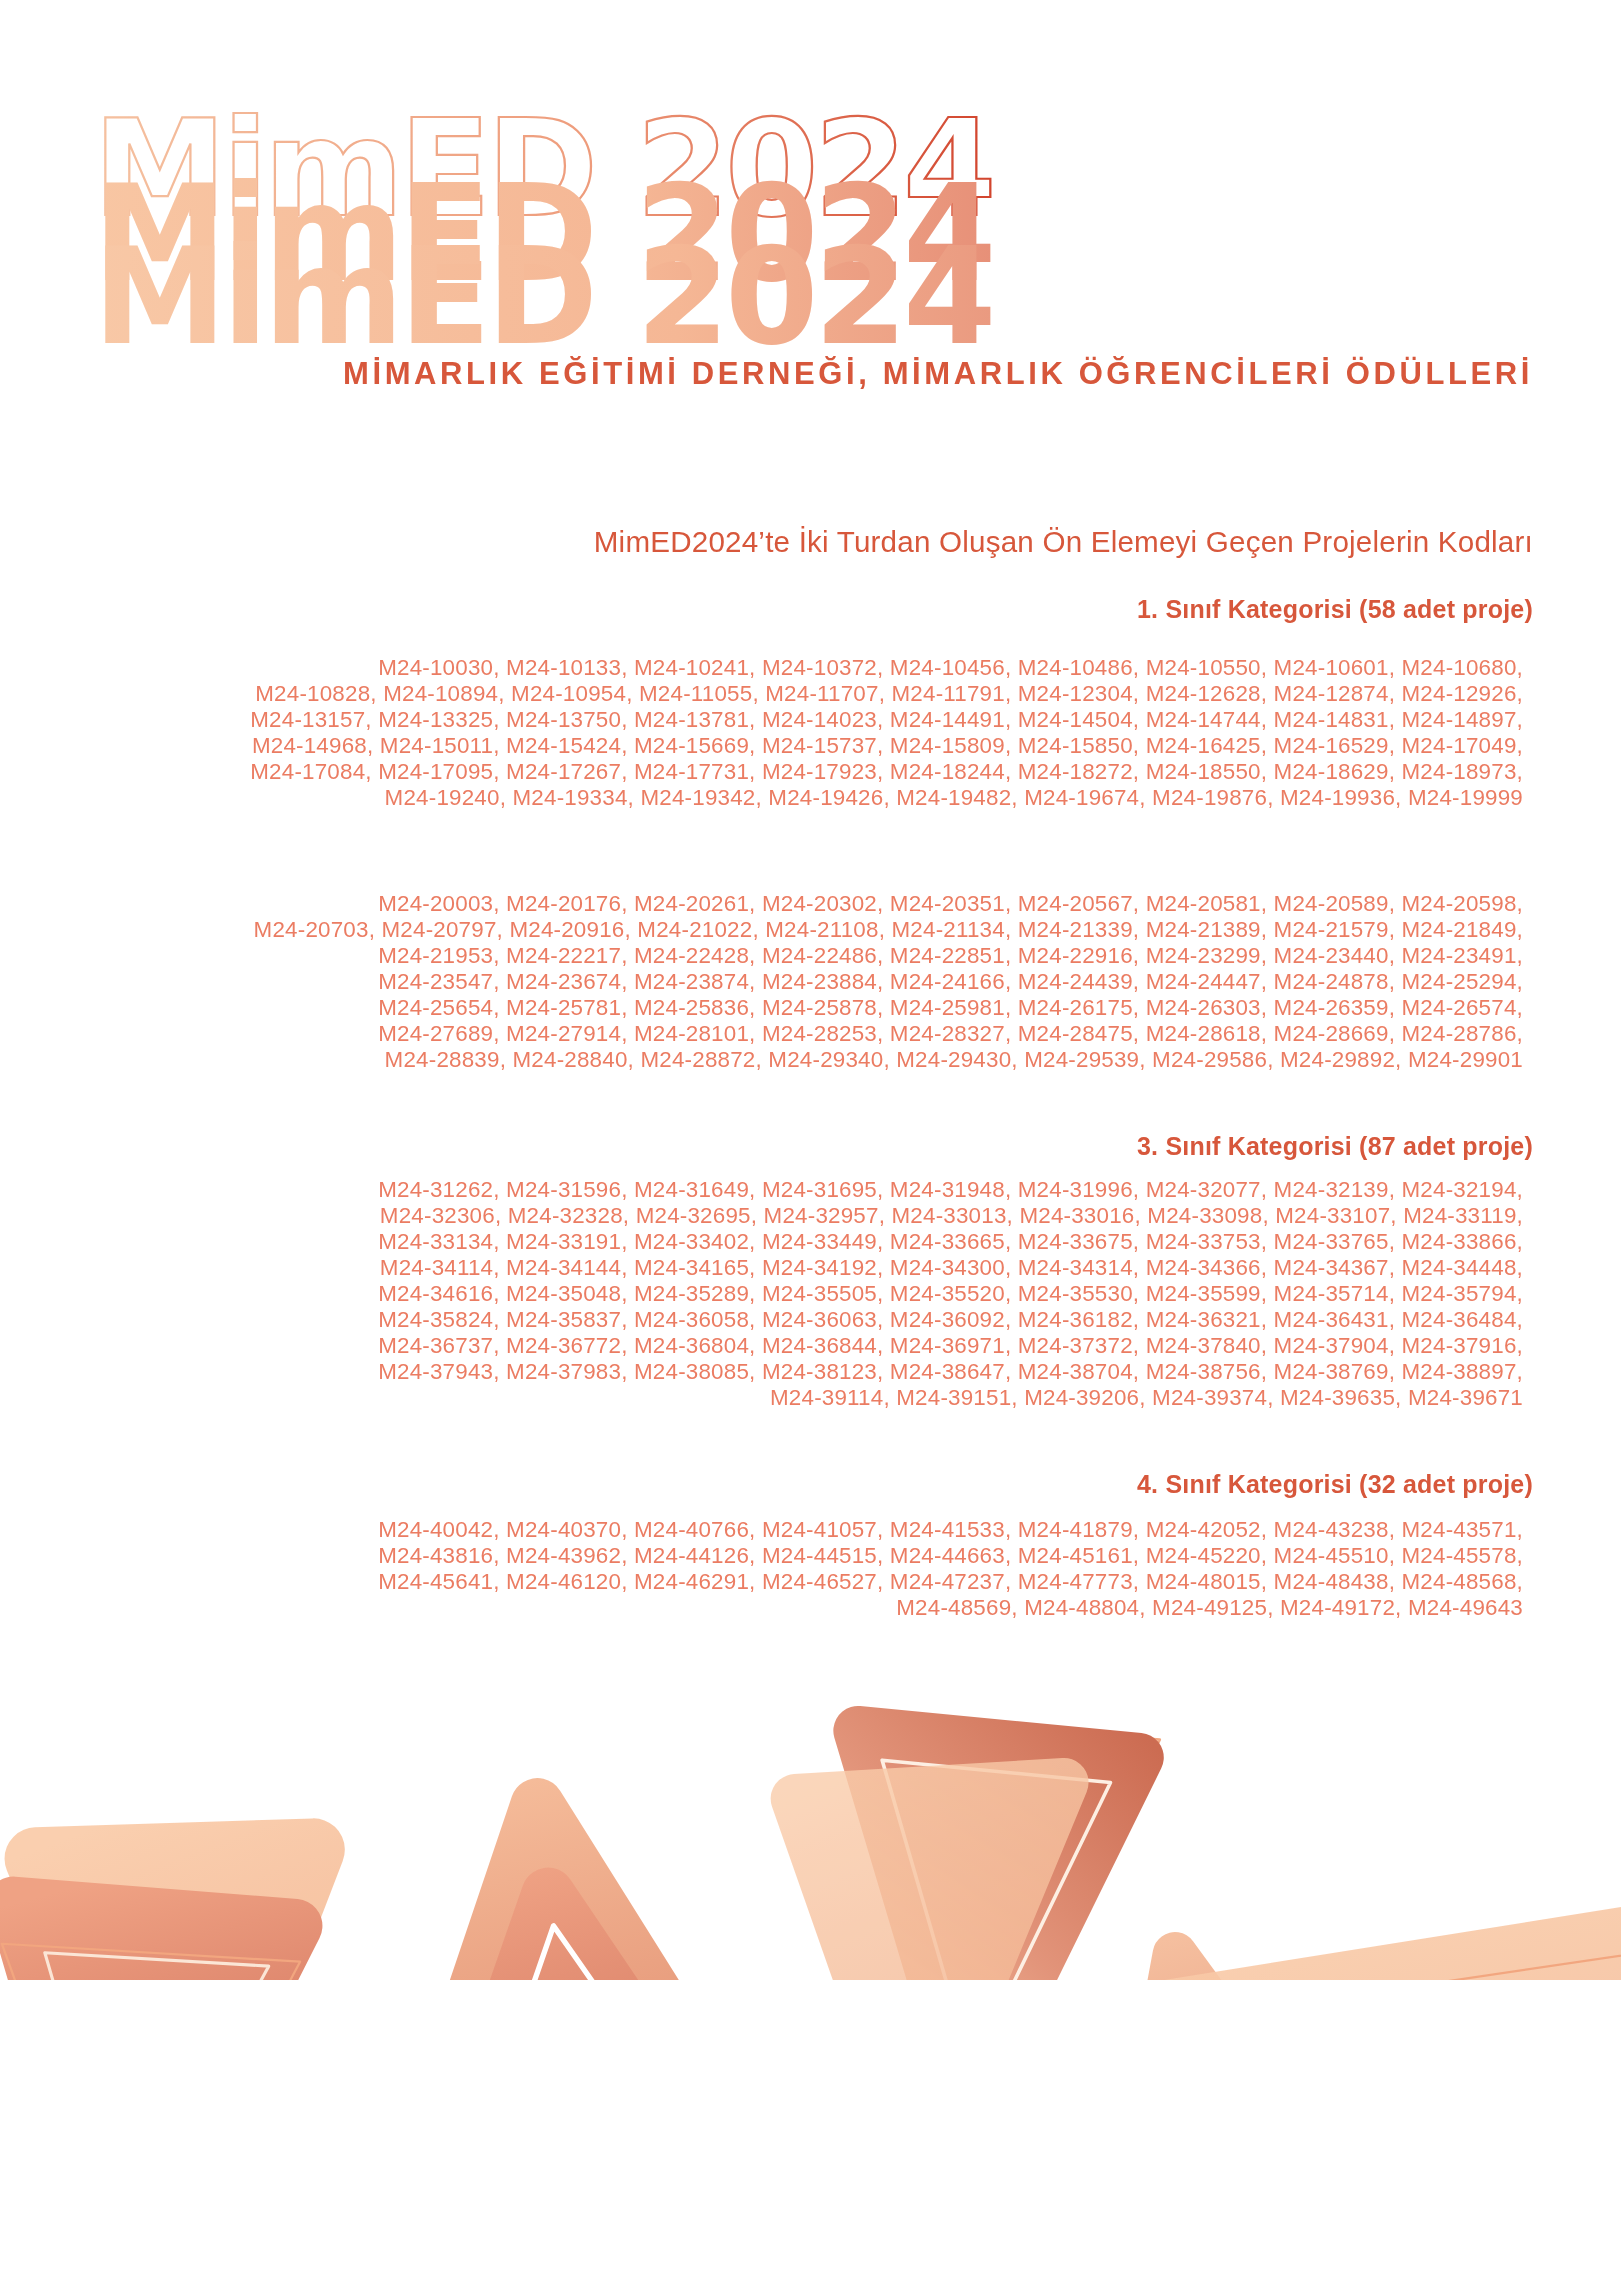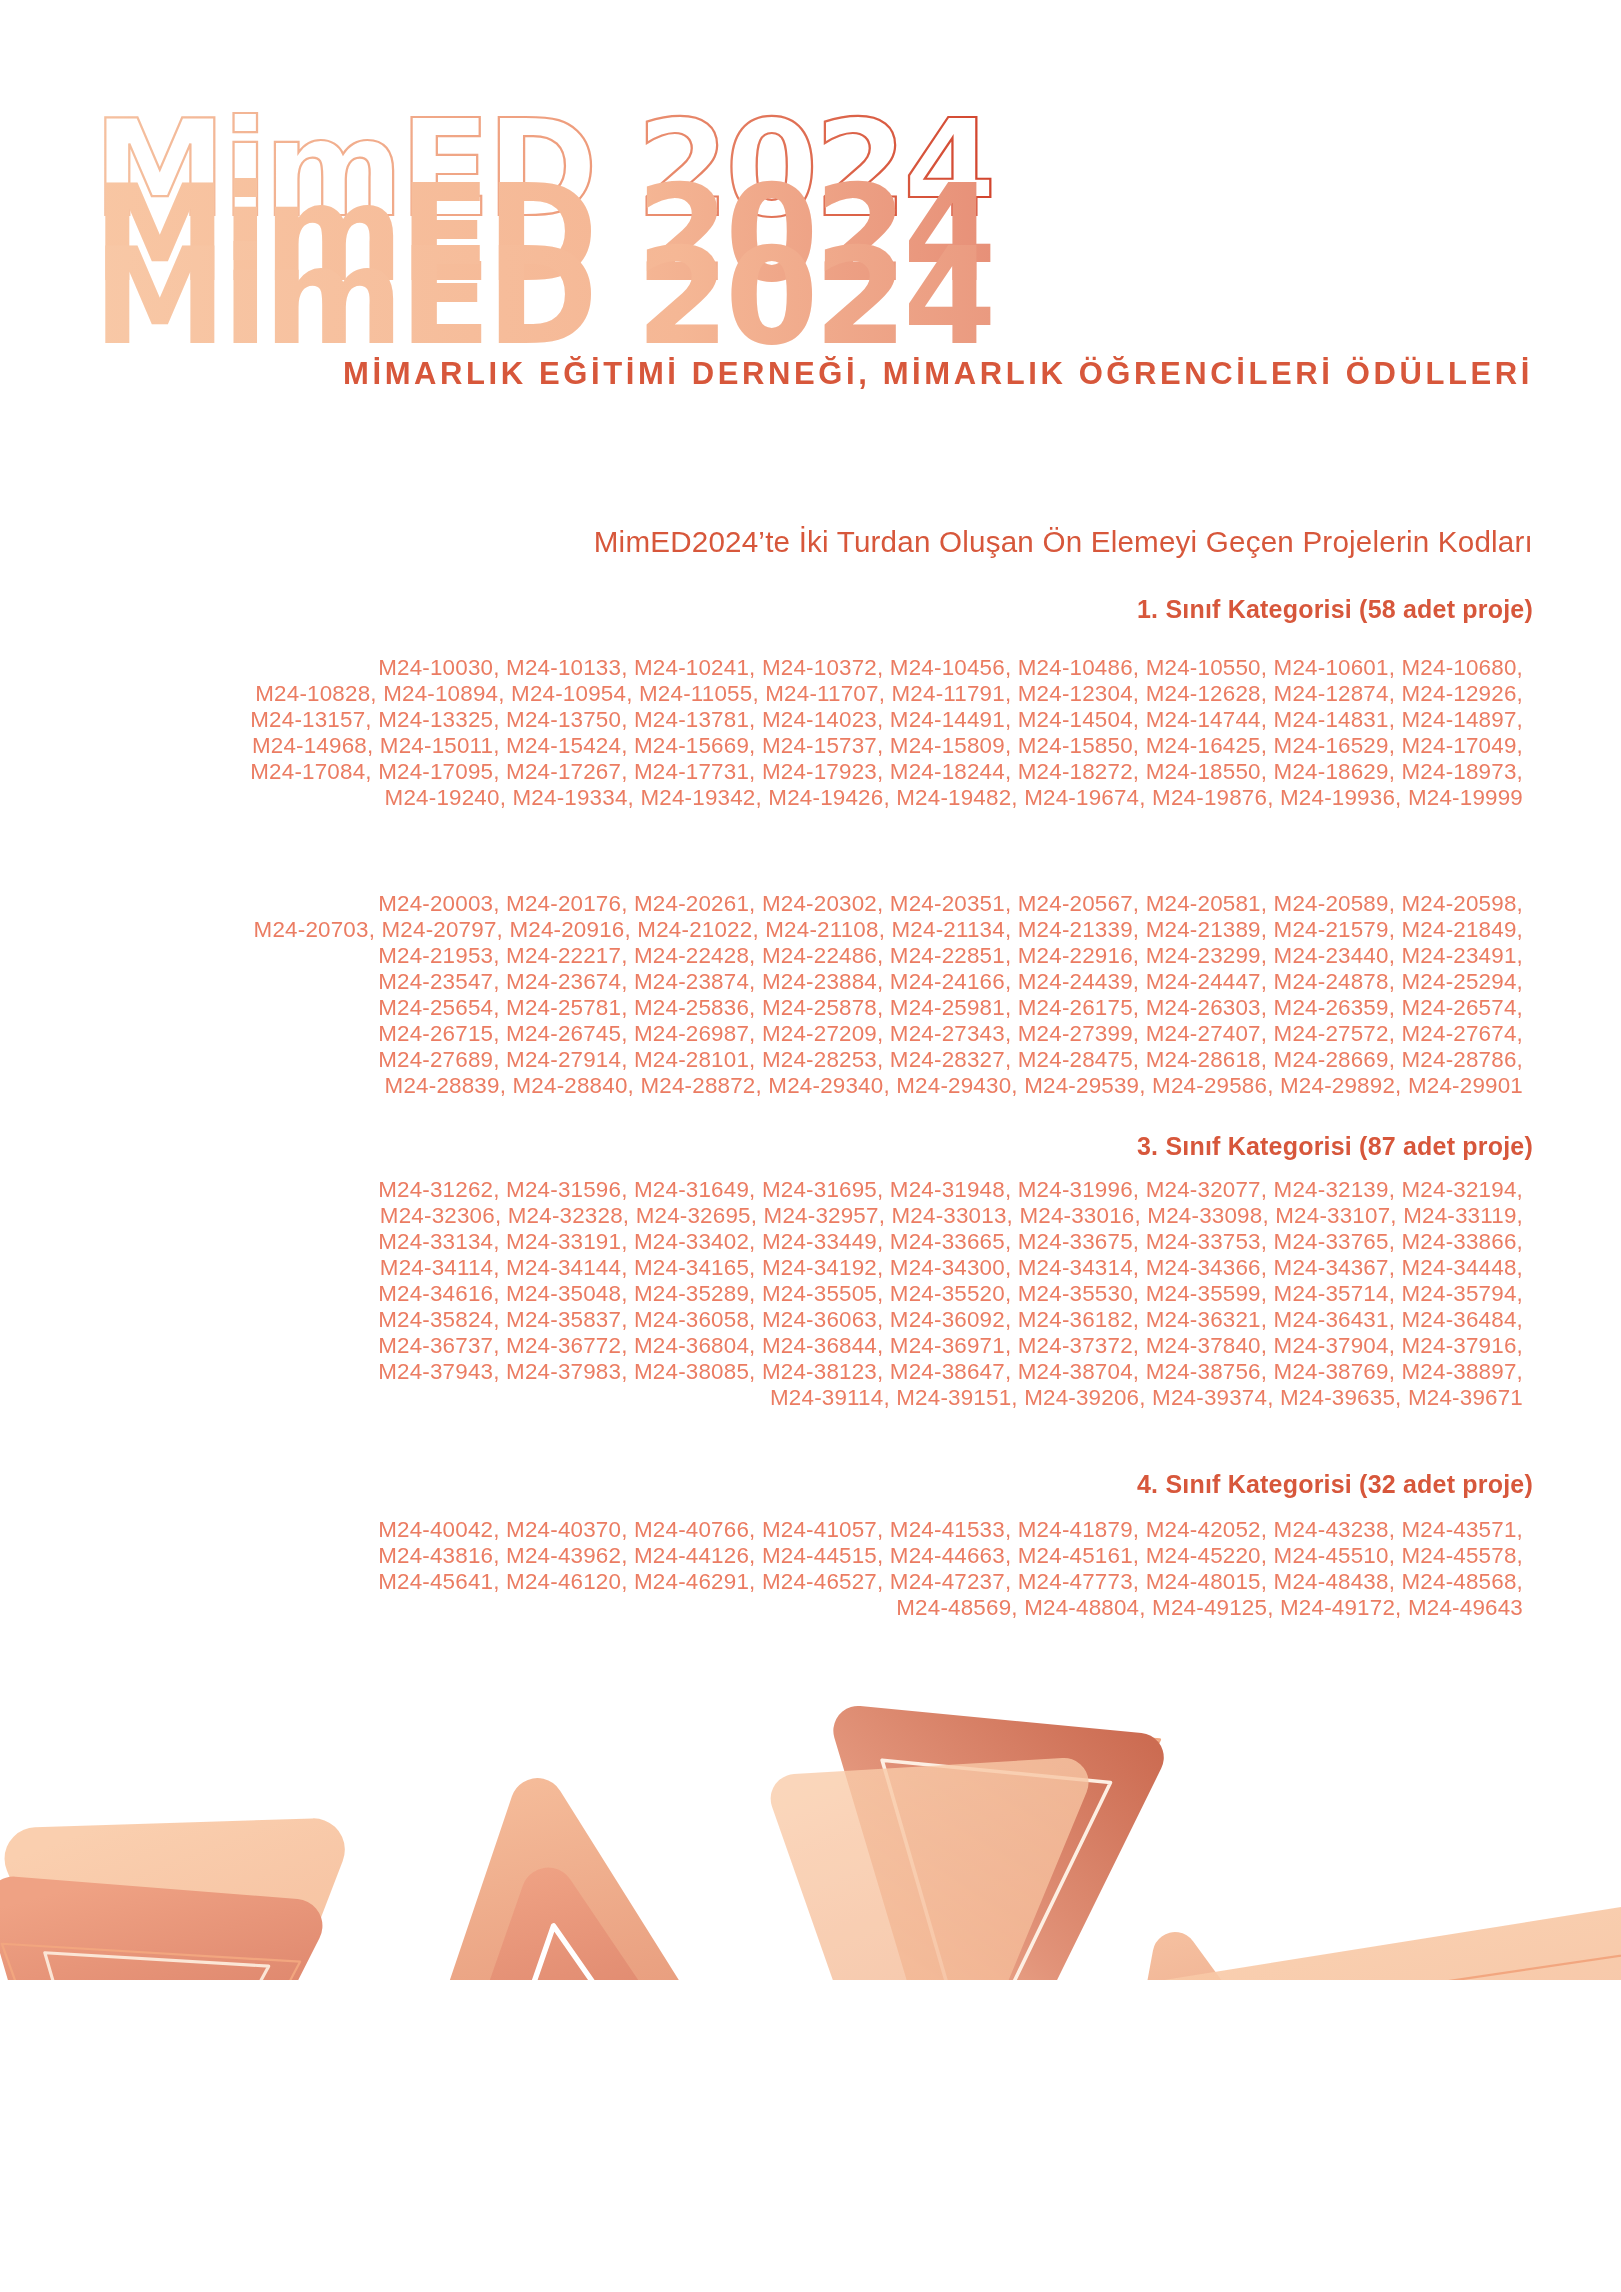--- a/index.html
+++ b/index.html
@@ -78,21 +78,20 @@
       <div class="code-line">M24-17084, M24-17095, M24-17267, M24-17731, M24-17923, M24-18244, M24-18272, M24-18550, M24-18629, M24-18973,</div>
       <div class="code-line">M24-19240, M24-19334, M24-19342, M24-19426, M24-19482, M24-19674, M24-19876, M24-19936, M24-19999</div>
     </div>
 
   <div class="codes s2-codes">
       <div class="code-line">M24-20003, M24-20176, M24-20261, M24-20302, M24-20351, M24-20567, M24-20581, M24-20589, M24-20598,</div>
       <div class="code-line">M24-20703, M24-20797, M24-20916, M24-21022, M24-21108, M24-21134, M24-21339, M24-21389, M24-21579, M24-21849,</div>
       <div class="code-line">M24-21953, M24-22217, M24-22428, M24-22486, M24-22851, M24-22916, M24-23299, M24-23440, M24-23491,</div>
       <div class="code-line">M24-23547, M24-23674, M24-23874, M24-23884, M24-24166, M24-24439, M24-24447, M24-24878, M24-25294,</div>
       <div class="code-line">M24-25654, M24-25781, M24-25836, M24-25878, M24-25981, M24-26175, M24-26303, M24-26359, M24-26574,</div>
-      <div class="code-line">M24-26715, M24-26745, M24-26987, M24-27209, M24-27343, M24-27399, M24-27407, M24-27572, M24-27674,</div>
       <div class="code-line">M24-27689, M24-27914, M24-28101, M24-28253, M24-28327, M24-28475, M24-28618, M24-28669, M24-28786,</div>
       <div class="code-line">M24-28839, M24-28840, M24-28872, M24-29340, M24-29430, M24-29539, M24-29586, M24-29892, M24-29901</div>
     </div>
 
   <div class="section-heading s3-head">3. Sınıf Kategorisi (87 adet proje)</div>
   <div class="codes s3-codes">
       <div class="code-line">M24-31262, M24-31596, M24-31649, M24-31695, M24-31948, M24-31996, M24-32077, M24-32139, M24-32194,</div>
       <div class="code-line">M24-32306, M24-32328, M24-32695, M24-32957, M24-33013, M24-33016, M24-33098, M24-33107, M24-33119,</div>
       <div class="code-line">M24-33134, M24-33191, M24-33402, M24-33449, M24-33665, M24-33675, M24-33753, M24-33765, M24-33866,</div>
       <div class="code-line">M24-34114, M24-34144, M24-34165, M24-34192, M24-34300, M24-34314, M24-34366, M24-34367, M24-34448,</div>

